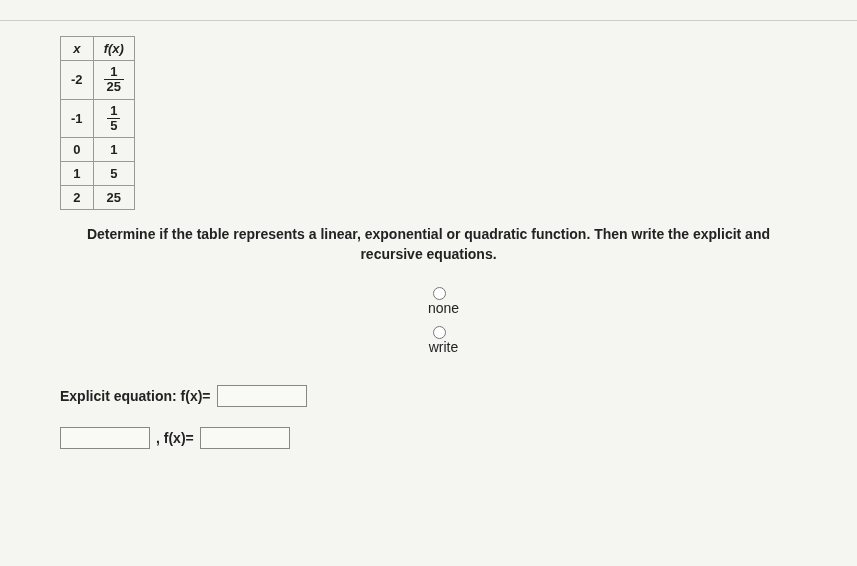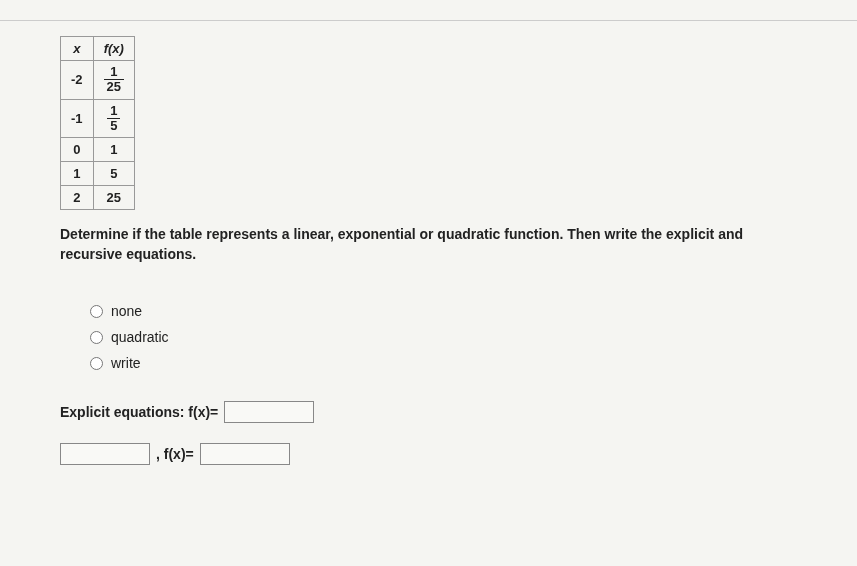--- a/index.html
+++ b/index.html
@@ -48,31 +48,33 @@
       border-bottom: 1px solid #222;
       padding: 0 3px;
     }
     .frac .den {
       display: block;
       padding: 0 3px;
     }
     .question-text {
       font-size: 14px;
       font-weight: bold;
-      margin-bottom: 39px;
+      margin-bottom: 23px;
       line-height: 1.4;
+      text-align: center;
     }
     .options {
       margin-left: 30px;
       margin-bottom: 30px;
     }
     .option-row {
       display: flex;
       align-items: center;
       margin-bottom: 10px;
+      flex-direction: column;
     }
     .option-row input[type="radio"] {
       margin-right: 8px;
     }
     .equation-row {
       margin-bottom: 20px;
       font-weight: bold;
       display: flex;
       align-items: center;
       gap: 6px;
@@ -131,30 +133,26 @@
 
 <div class="question-text">Determine if the table represents a linear, exponential or quadratic function. Then write the explicit and recursive equations.</div>
 
 <div class="options">
   <div class="option-row">
     <input type="radio" name="ftype" style="">
     <span>none</span>
   </div>
   <div class="option-row">
     <input type="radio" name="ftype" style="">
-    <span>quadratic</span>
-  </div>
-  <div class="option-row">
-    <input type="radio" name="ftype" style="">
     <span>write</span>
   </div>
 </div>
 
 <div class="equation-row">
-  <span>Explicit equations: f(x)=</span>
+  <span>Explicit equation: f(x)=</span>
   <input type="text" style="">
 </div>
 
 <div class="equation-row">
   <input type="text" style="">
   <span>, f(x)=</span>
   <input type="text" style="">
 </div>
 
 </body></html>

